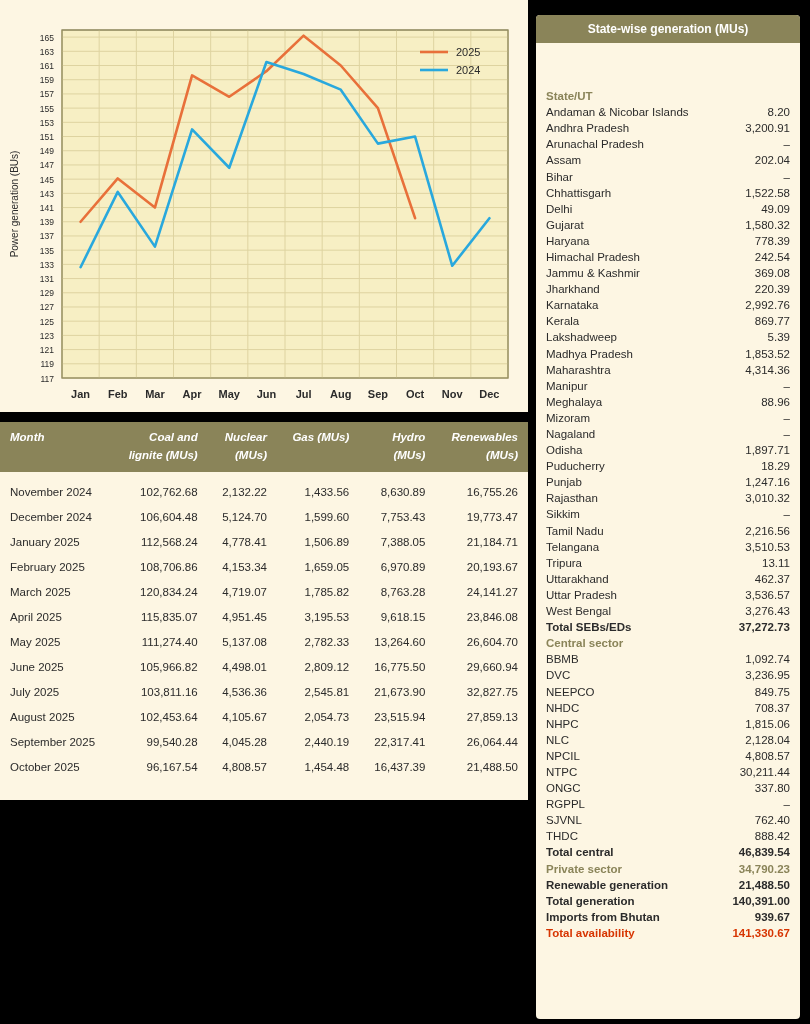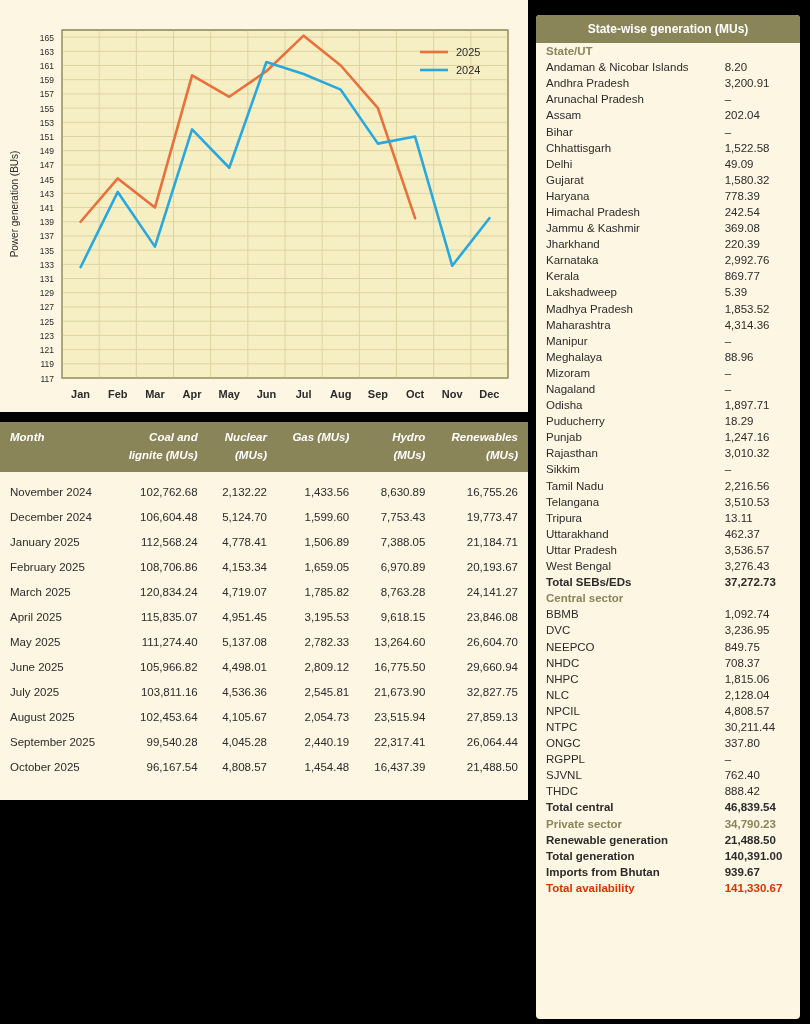--- a/index.html
+++ b/index.html
@@ -15,23 +15,23 @@
   table.gen{width:100%;border-collapse:collapse;font-size:11.5px;color:#2b2b2b;}
   table.gen thead th{background:#8a8459;color:#ffffff;font-weight:bold;padding:7px 10px 7px 10px;text-align:right;vertical-align:top;line-height:1.55;font-style:italic;}
   table.gen thead th.first{text-align:left;}
   table.gen tbody td{padding:6.5px 10px;text-align:right;white-space:nowrap;}
   table.gen tbody td.first{text-align:left;}
   table.gen tbody tr:first-child td{padding-top:14px;}
 
   
   .state-panel{position:absolute;left:536px;top:15px;width:264px;height:1004px;background:#fdf6e3;border-radius:4px;overflow:hidden;}
   .state-head{background:#8a8459;color:#ffffff;font-weight:bold;font-size:12px;text-align:center;padding:7px 0;}
-  table.states{width:100%;border-collapse:collapse;font-size:11.5px;color:#2b2b2b;}
+  table.states{width:100%;border-collapse:collapse;font-size:11.5px;color:#2b2b2b;margin-top:45px;}
   table.states td{padding:2.05px 10px;white-space:nowrap;}
-  table.states td.val{}
+  table.states td.val{text-align:right;}
   table.states tr.section td{color:#8a8459;font-weight:bold;}
   table.states tr.total td{font-weight:bold;}
   table.states tr.muted td{color:#8a8459;font-weight:bold;}
   table.states tr.avail td{color:#d73502;font-weight:bold;}
 </style>
 </head>
 <body>
 
 <div class="page">
 

